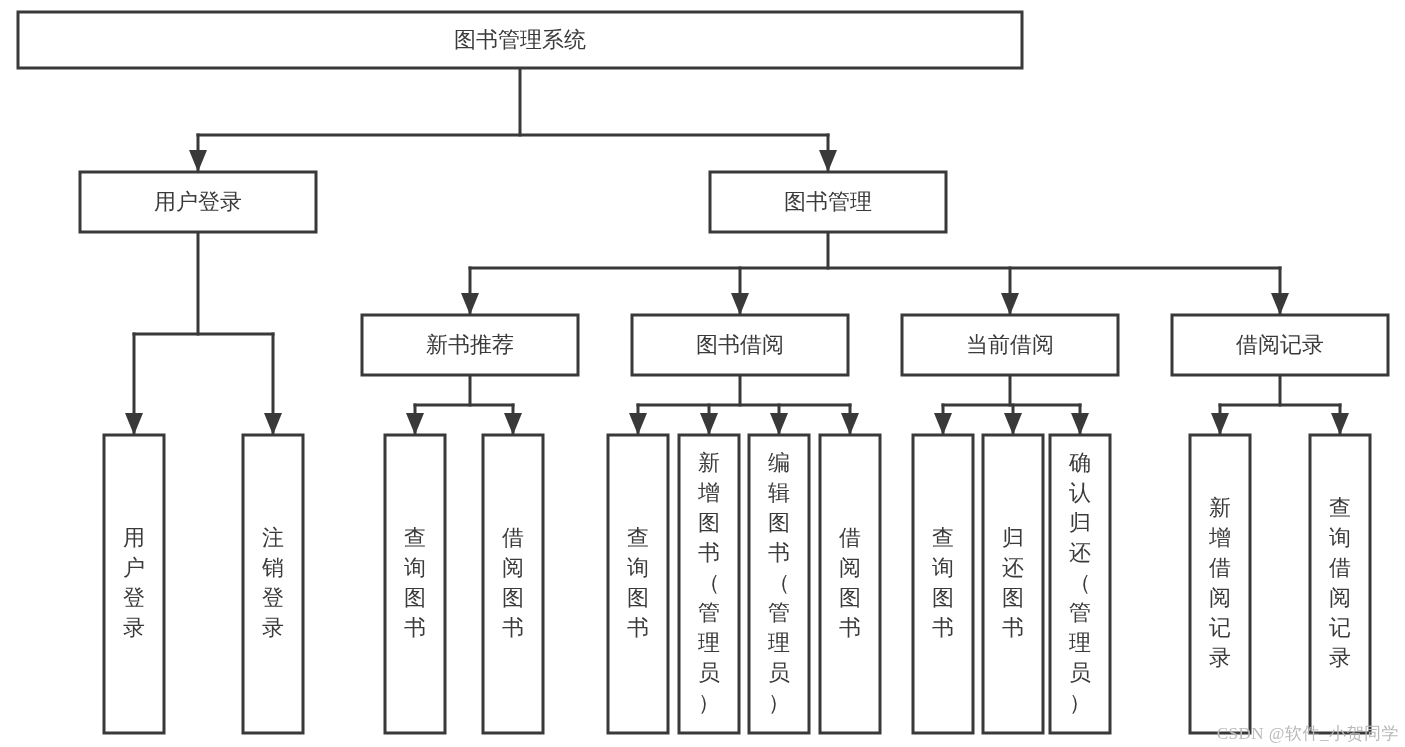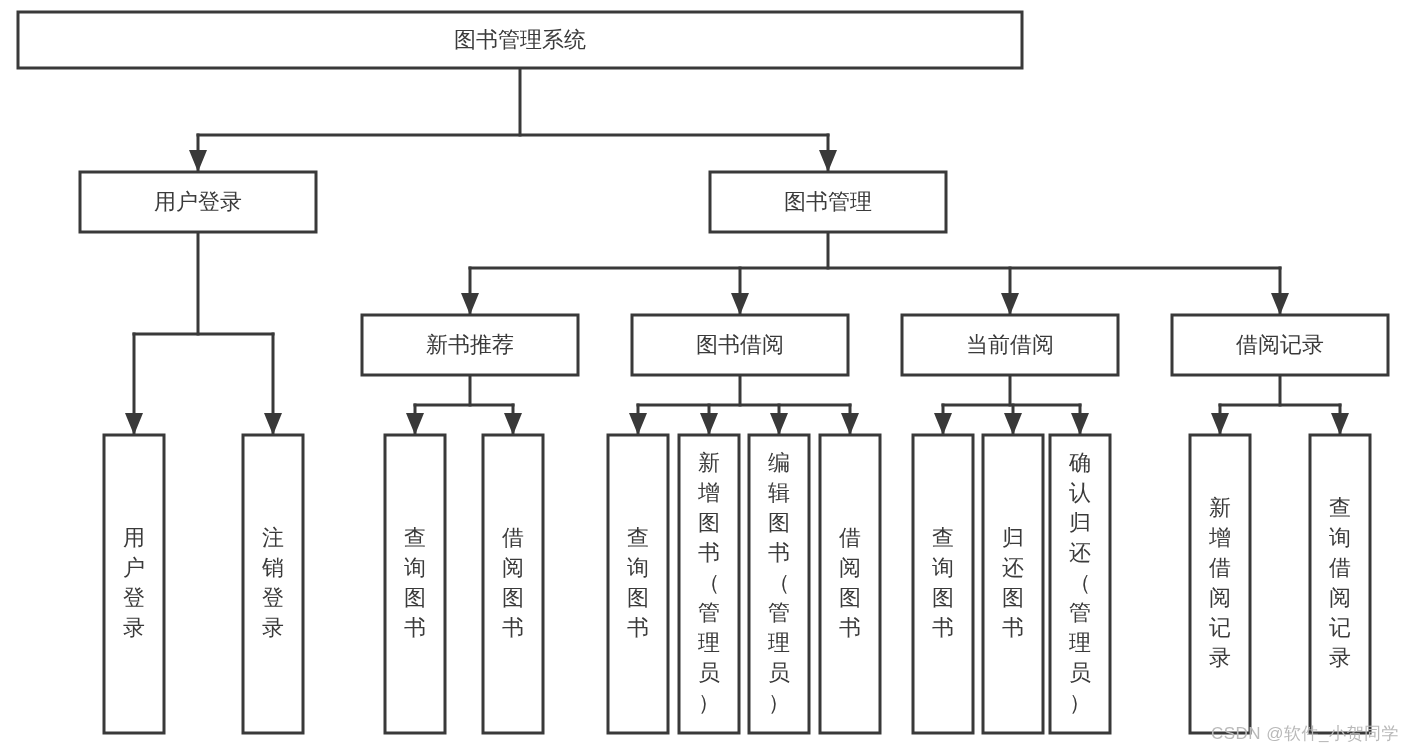--- a/index.html
+++ b/index.html
@@ -48,21 +48,21 @@
     font-family: "DejaVu Sans", "Liberation Sans", sans-serif;
     font-size: 22px;
     fill: #3a3a3a;
     text-anchor: middle;
     white-space: pre;
   }
   .watermark {
     position: absolute;
     right: 6px;
     bottom: 2px;
-    font-family: Liberation Sans, sans-serif;
+    font-family: Liberation Serif, serif;
     font-size: 17px;
     color: #b9b9b9;
     letter-spacing: 0.5px;
     user-select: none;
     white-space: nowrap;
   }
 </style>
 </head>
 <body>
 

